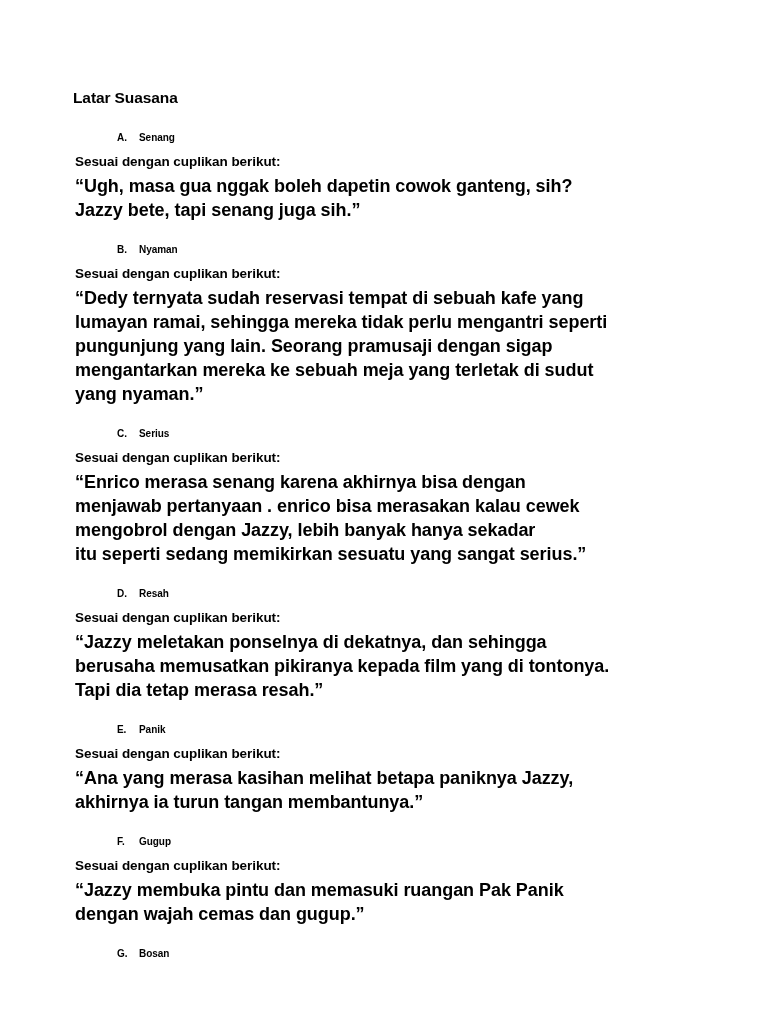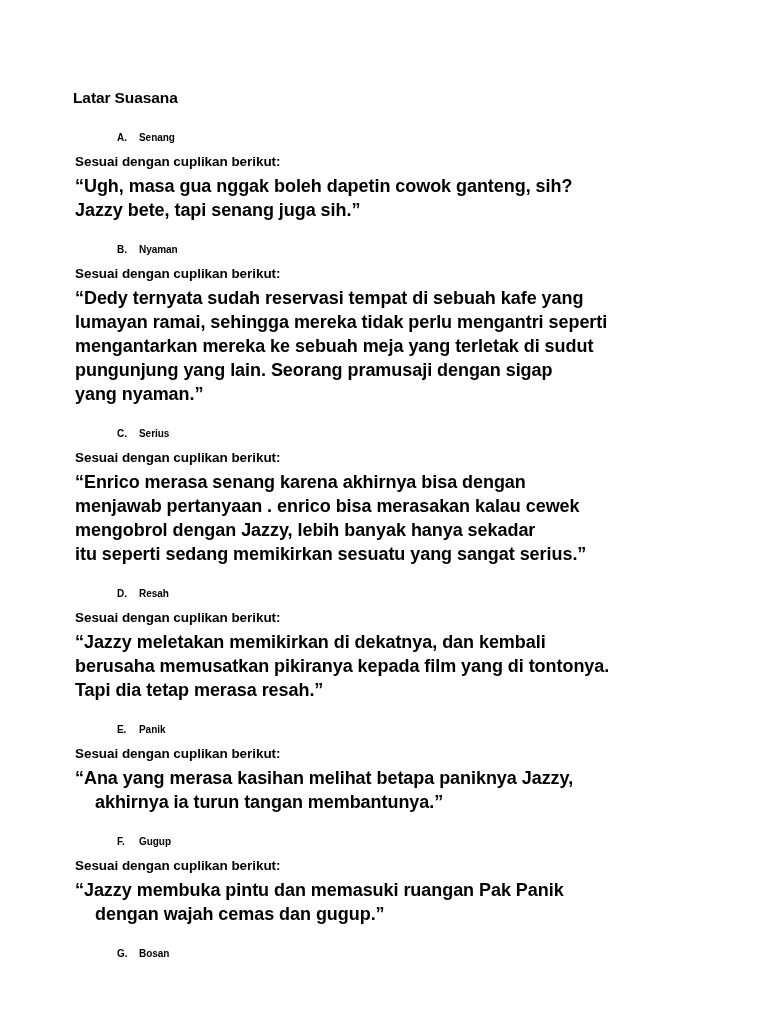--- a/index.html
+++ b/index.html
@@ -78,21 +78,20 @@
   }
   .quote .qline {
     display: block;
   }
   .quote.justify .qline {
     display: block;
     text-align: justify;
   }
   .quote.justify .qline.last {
     text-align: right;
-    margin-left: 20px;
   }
 </style>
 </head>
 <body>
 
 <div class="page">
 
   <div class="doc-title">Latar Suasana</div>
 
   <div class="sections">
@@ -106,22 +105,22 @@
           </div>
         </div>
       </div>
       <div class="section">
         <div class="section-heading"><span class="section-letter">B.</span><span>Nyaman</span></div>
         <div class="section-body">
           <div class="lead-in">Sesuai dengan cuplikan berikut:</div>
           <div class="quote">
             <span class="qline">“Dedy ternyata sudah reservasi tempat di sebuah kafe yang</span>
             <span class="qline">lumayan ramai, sehingga mereka tidak perlu mengantri seperti</span>
+            <span class="qline">pungunjung yang lain. Seorang pramusaji dengan sigap</span>
             <span class="qline">mengantarkan mereka ke sebuah meja yang terletak di sudut</span>
-            <span class="qline">pungunjung yang lain. Seorang pramusaji dengan sigap</span>
             <span class="qline last">yang nyaman.”</span>
           </div>
         </div>
       </div>
       <div class="section">
         <div class="section-heading"><span class="section-letter">C.</span><span>Serius</span></div>
         <div class="section-body">
           <div class="lead-in">Sesuai dengan cuplikan berikut:</div>
           <div class="quote">
             <span class="qline">“Enrico merasa senang karena akhirnya bisa dengan</span>
@@ -129,21 +128,21 @@
             <span class="qline">mengobrol dengan Jazzy, lebih banyak hanya sekadar</span>
             <span class="qline last">itu seperti sedang memikirkan sesuatu yang sangat serius.”</span>
           </div>
         </div>
       </div>
       <div class="section">
         <div class="section-heading"><span class="section-letter">D.</span><span>Resah</span></div>
         <div class="section-body">
           <div class="lead-in">Sesuai dengan cuplikan berikut:</div>
           <div class="quote">
-            <span class="qline">“Jazzy meletakan memikirkan di dekatnya, dan kembali</span>
+            <span class="qline">“Jazzy meletakan ponselnya di dekatnya, dan sehingga</span>
             <span class="qline">berusaha memusatkan pikiranya kepada film yang di tontonya.</span>
             <span class="qline last">Tapi dia tetap merasa resah.”</span>
           </div>
         </div>
       </div>
       <div class="section">
         <div class="section-heading"><span class="section-letter">E.</span><span>Panik</span></div>
         <div class="section-body">
           <div class="lead-in">Sesuai dengan cuplikan berikut:</div>
           <div class="quote justify">

